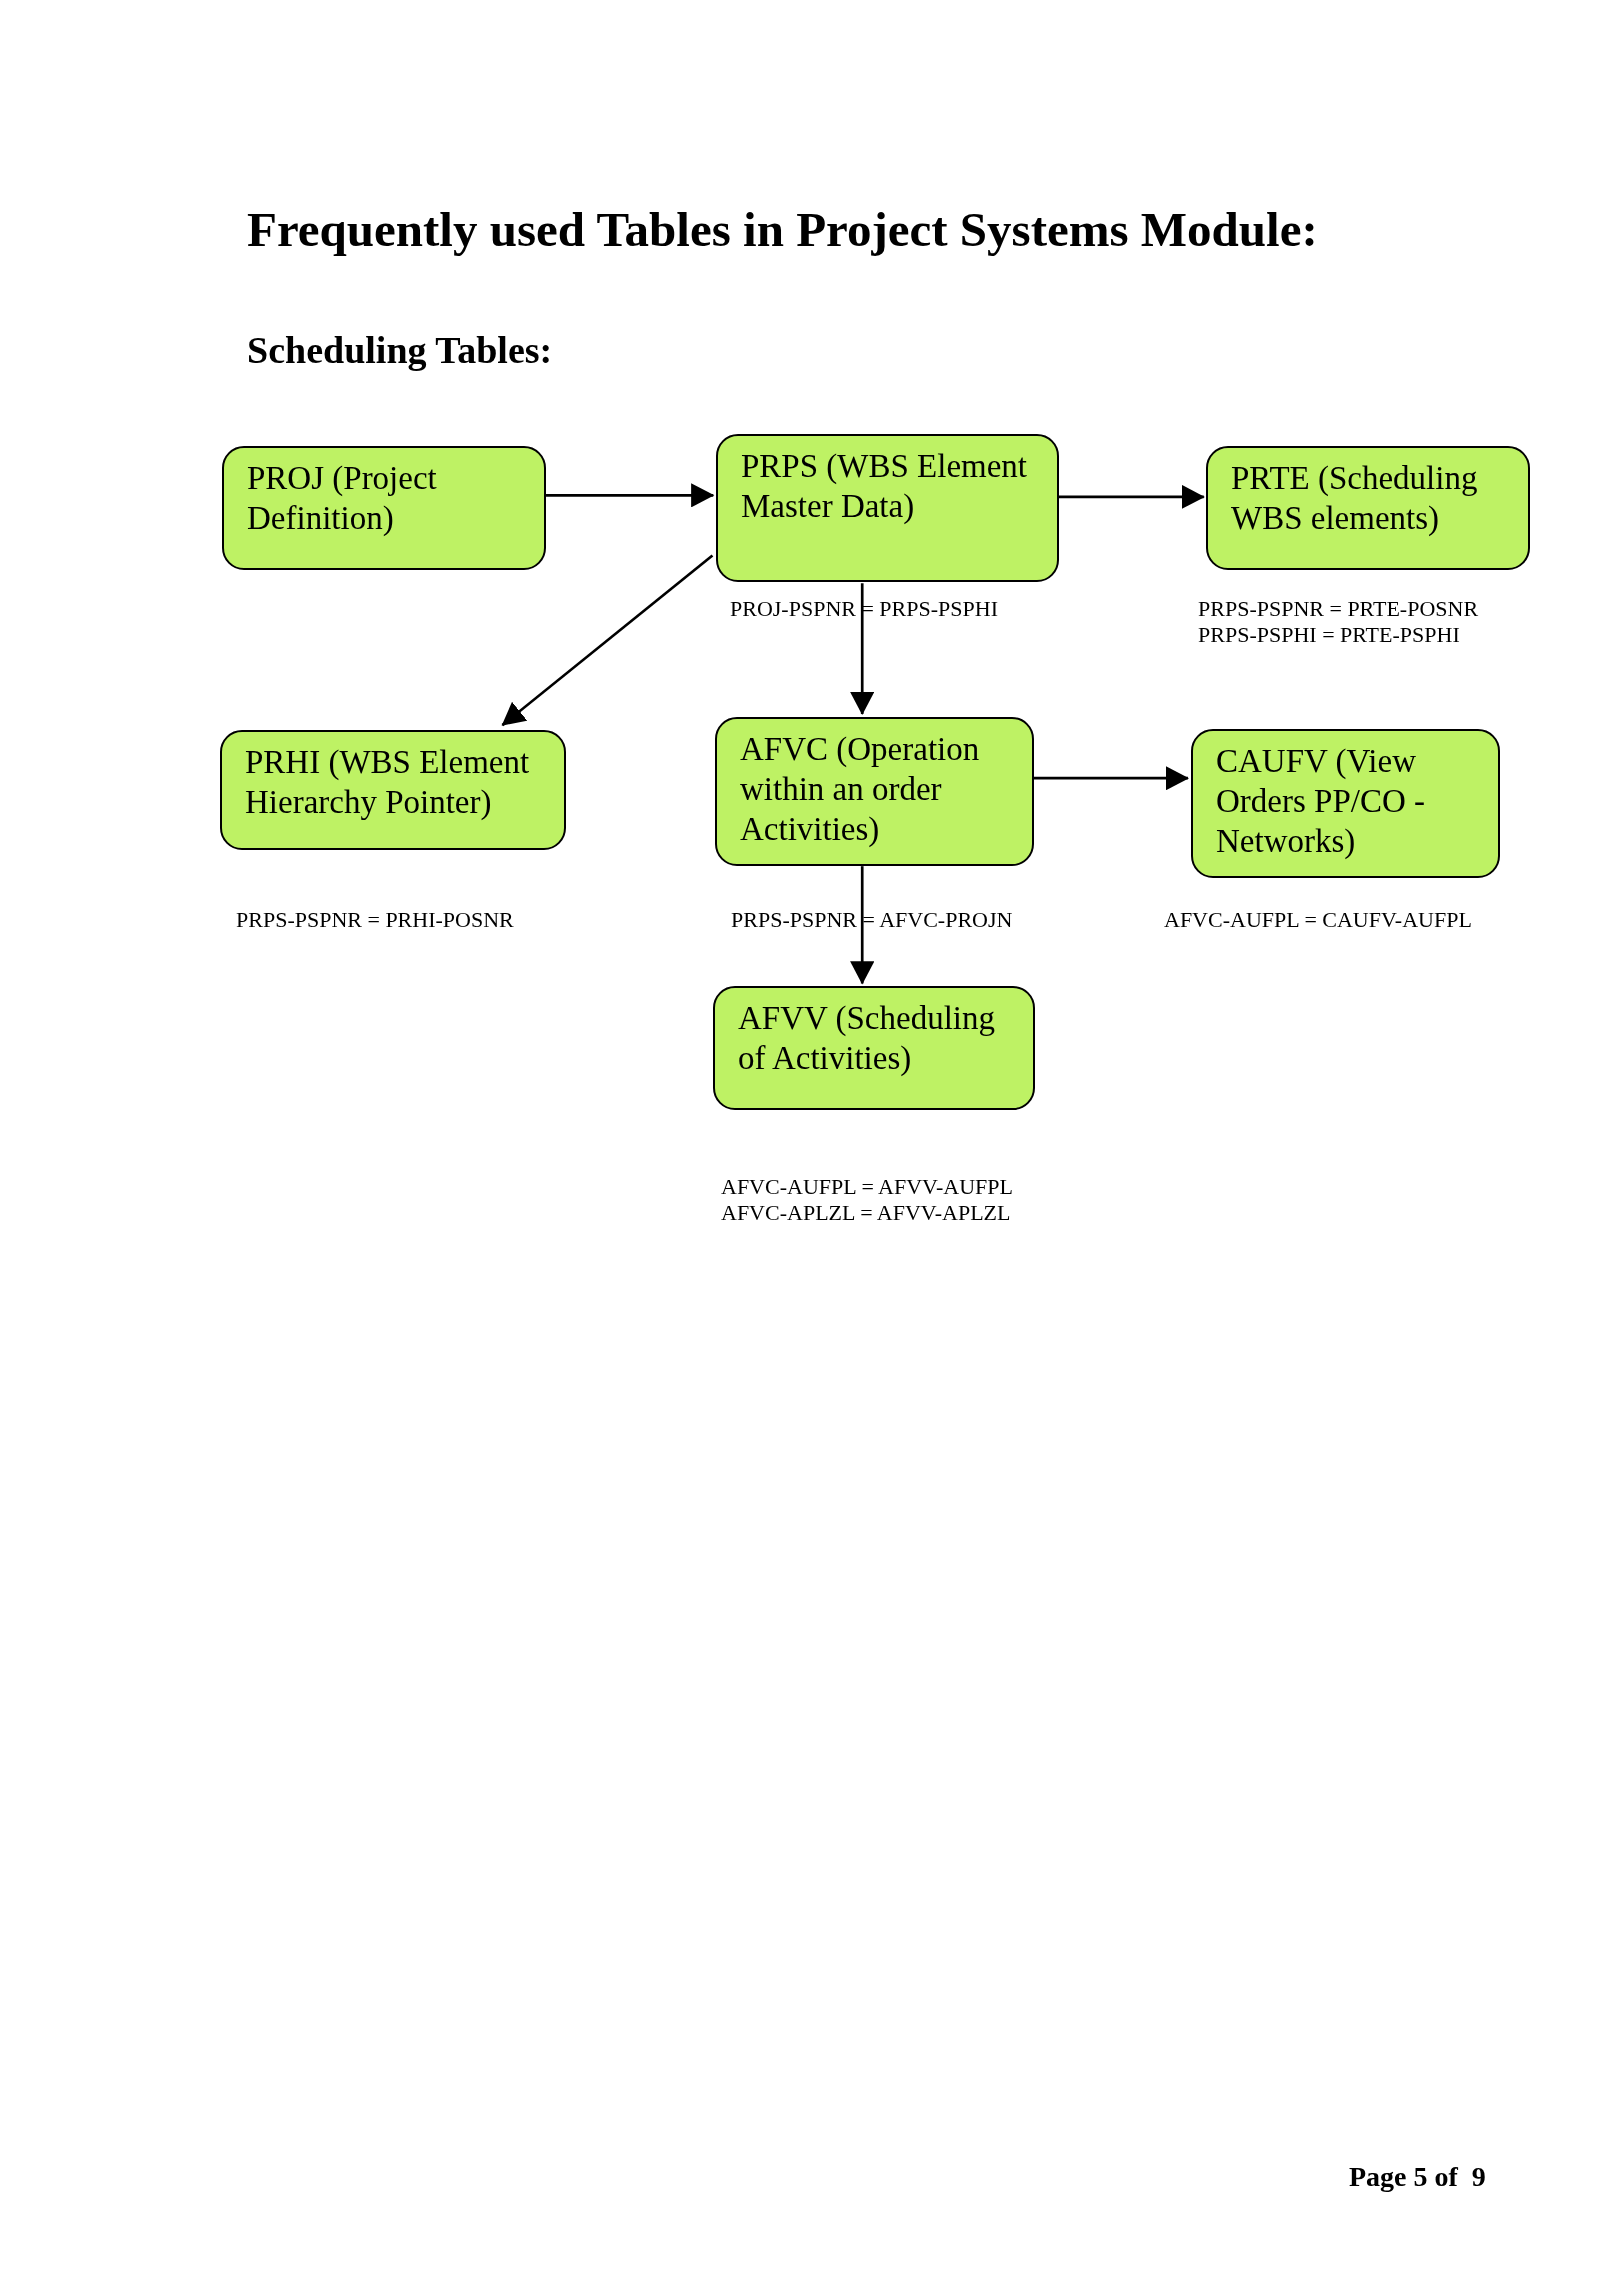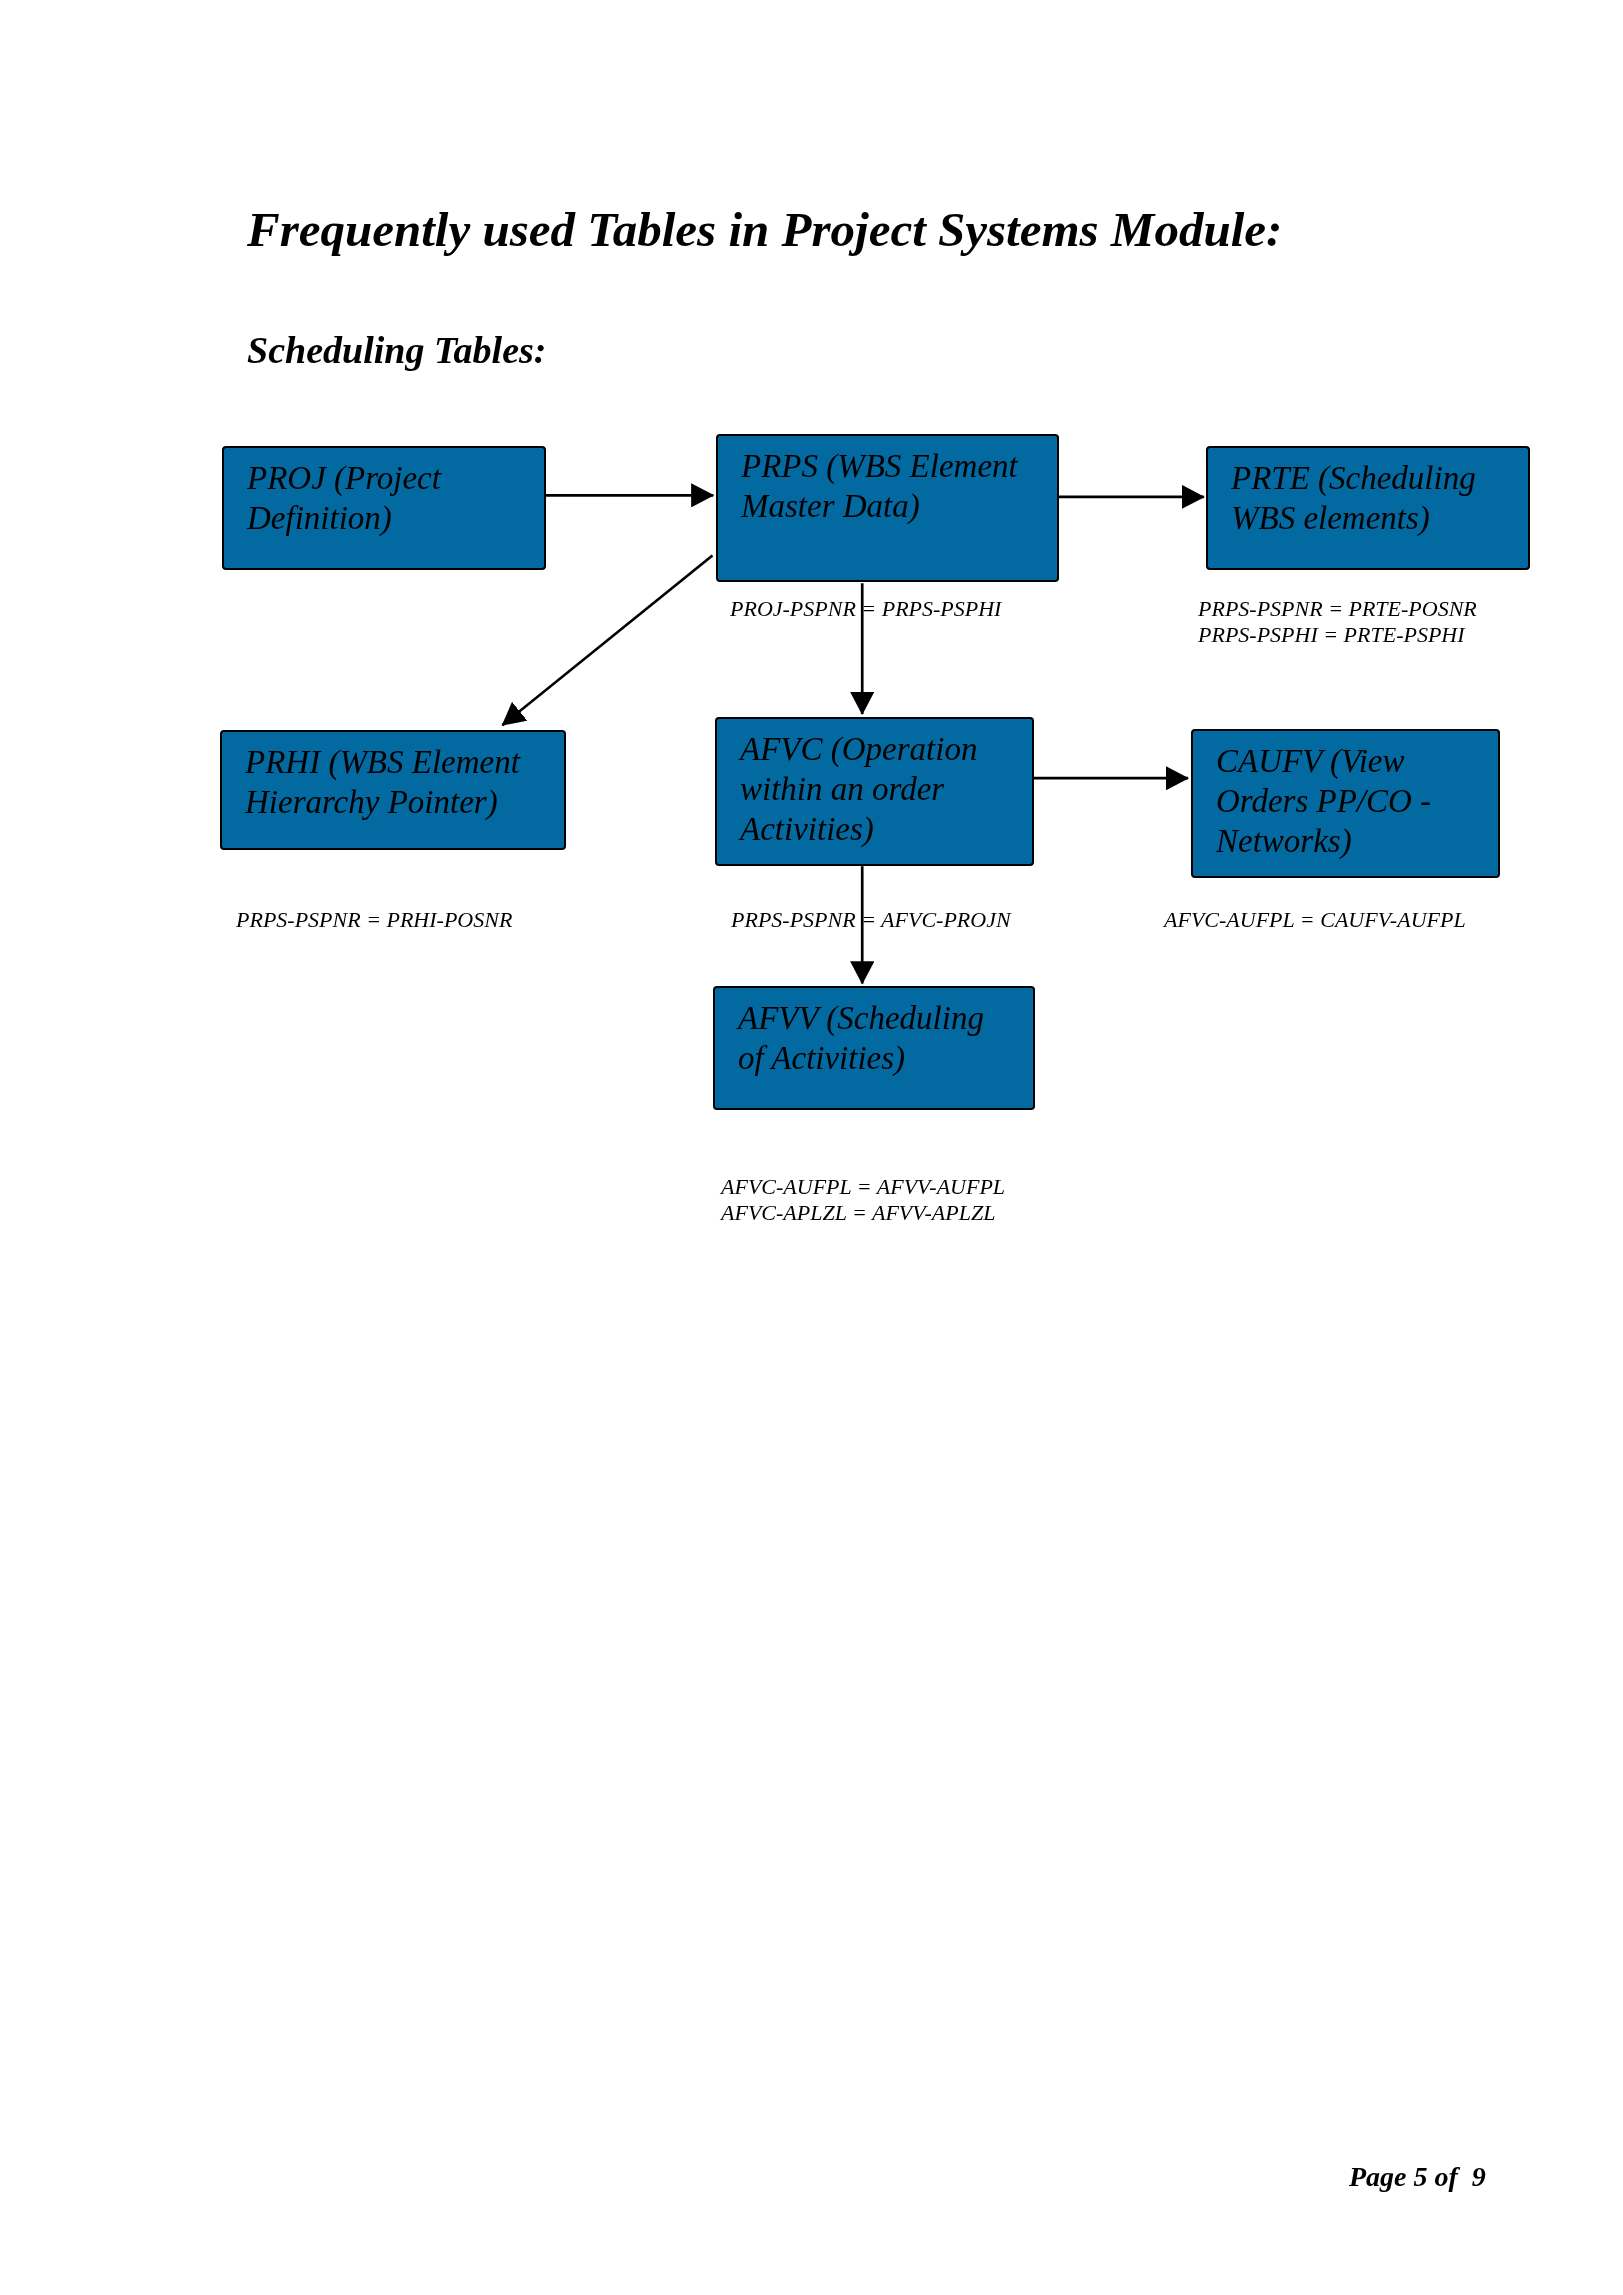--- a/index.html
+++ b/index.html
@@ -14,21 +14,20 @@
     font-family: "Liberation Serif", "DejaVu Serif", serif;
     color: #000000;
     overflow: hidden;
   }
   .page {
     position: absolute;
     left: 0; top: 0;
     width: 1499px;
     height: 2295px;
     background: #ffffff;
-    font-style: italic;
   }
   .doc-title {
     position: absolute;
     left: 247px;
     top: 202px;
     font-size: 49px;
     font-weight: bold;
     line-height: 1.15;
     white-space: nowrap;
   }
@@ -49,22 +48,22 @@
     height: 2295px;
   }
   .diagram svg {
     position: absolute;
     left: 0; top: 0;
   }
   .table-box {
     position: absolute;
     box-sizing: border-box;
     border: 2.4px solid #000000;
-    border-radius: 4px;
-    background: #0369a1;
+    border-radius: 22px;
+    background: #bef264;
     padding: 9.5px 12.7px 0 23px;
     font-size: 33px;
     line-height: 40px;
   }
   .table-box .box-line {
     white-space: nowrap;
   }
   .rel-label {
     position: absolute;
     font-size: 22px;

